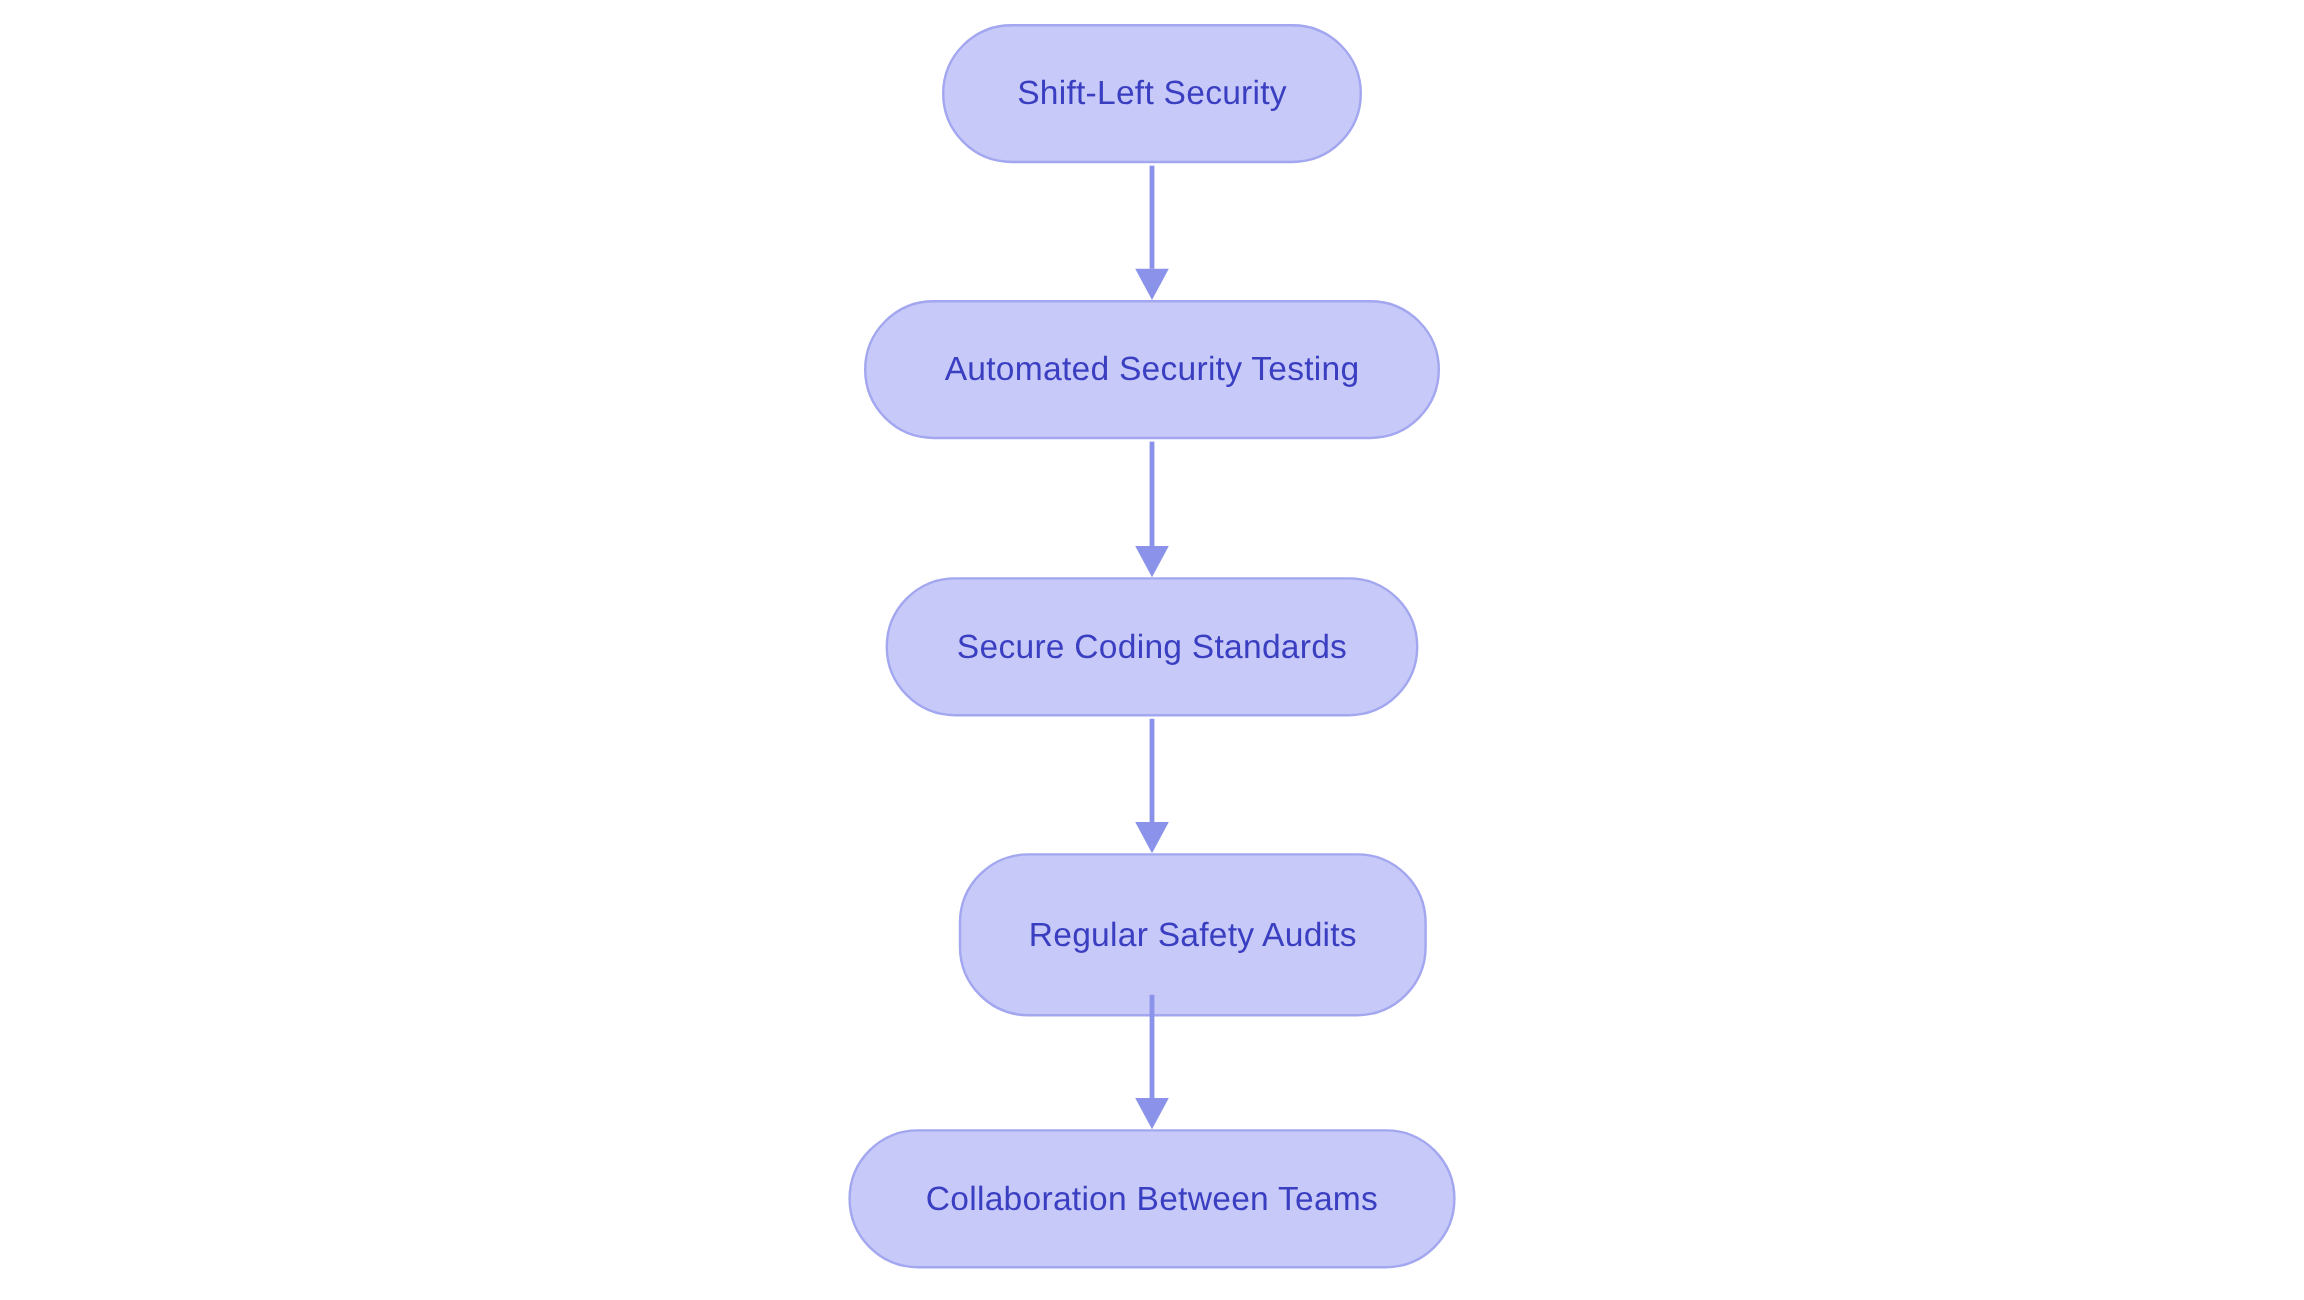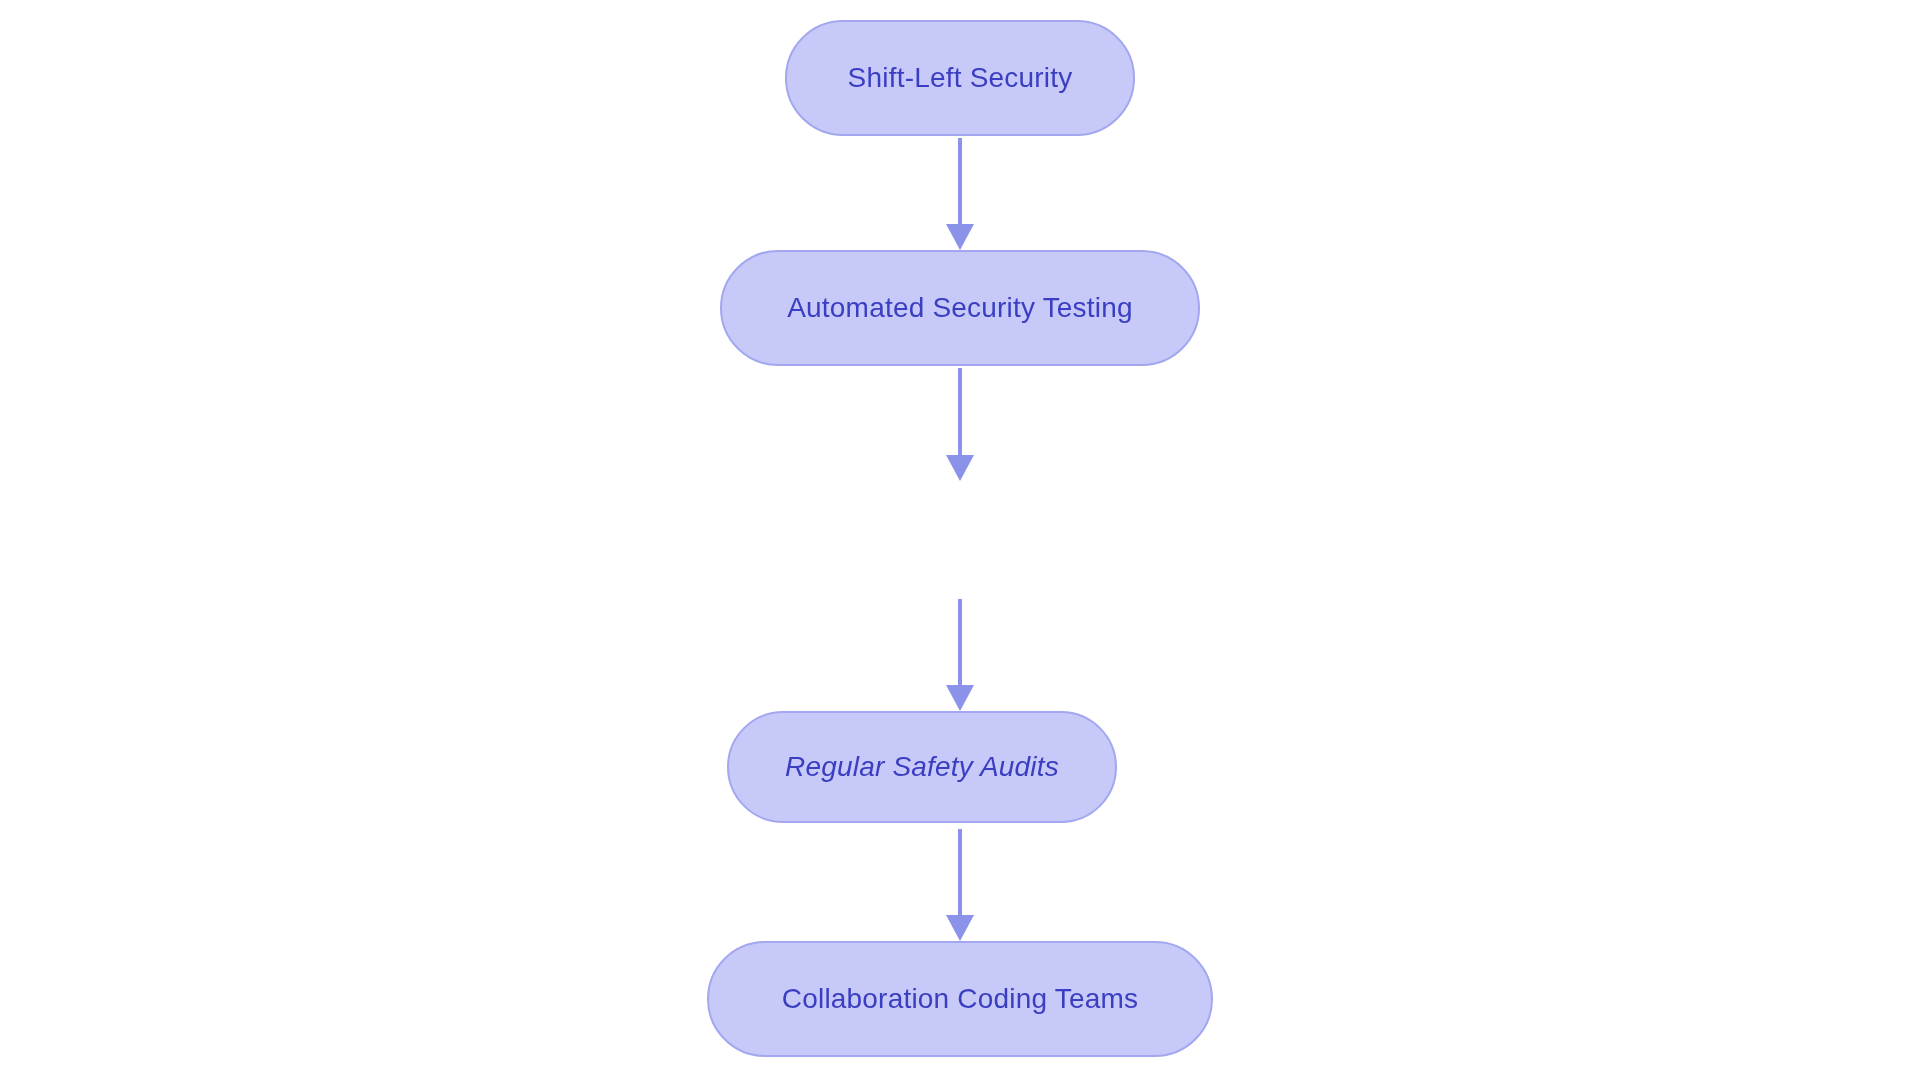--- a/index.html
+++ b/index.html
@@ -31,21 +31,21 @@
     color: var(--node_text, #3a3ec1);
     font-size: 28px;
     font-weight: 400;
     letter-spacing: 0.2px;
     white-space: nowrap;
     text-align: center;
   }
   .n1 { left: 785px; top: 20px;  width: 350px; height: 116px; }
   .n2 { left: 720px; top: 250px; width: 480px; height: 116px; }
   .n3 { left: 738px; top: 481px; width: 444px; height: 116px; }
-  .n4 { left: 727px; top: 711px; width: 390px; height: 112px; font-style: italic; }
+  .n4 { left: 799px; top: 711px; width: 390px; height: 136px; }
   .n5 { left: 707px; top: 941px; width: 506px; height: 116px; }
 
   .arrow {
     position: absolute;
     left: 946px;
     width: 28px;
     display: flex;
     flex-direction: column;
     align-items: center;
   }
@@ -78,28 +78,29 @@
     <span class="head"></span>
   </div>
 
   <div class="node n2">Automated Security Testing</div>
 
   <div class="arrow a2">
     <span class="line"></span>
     <span class="head"></span>
   </div>
 
+  <div class="node n3">Secure Coding Standards</div>
 
   <div class="arrow a3">
     <span class="line"></span>
     <span class="head"></span>
   </div>
 
   <div class="node n4">Regular Safety Audits</div>
 
   <div class="arrow a4">
     <span class="line"></span>
     <span class="head"></span>
   </div>
 
-  <div class="node n5">Collaboration Coding Teams</div>
+  <div class="node n5">Collaboration Between Teams</div>
 
 </div>
 
 </body></html>

